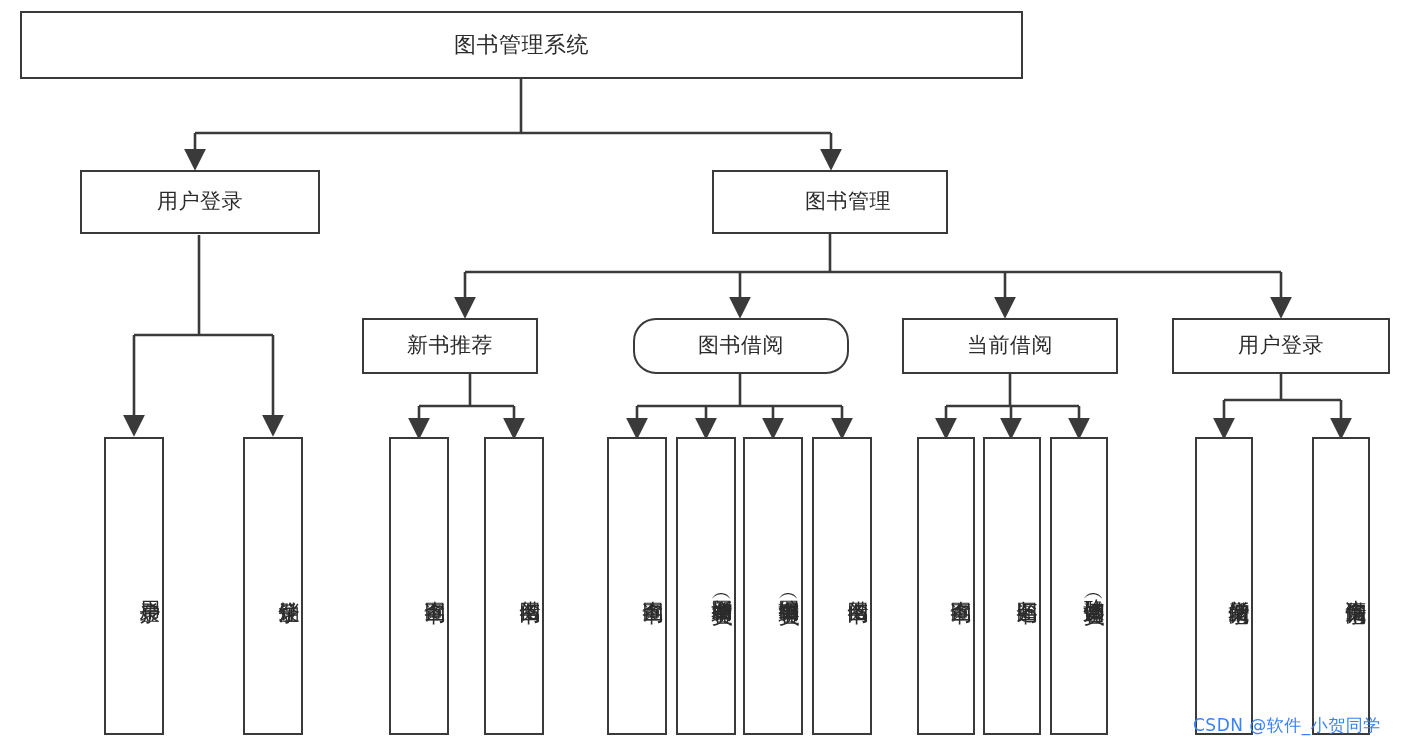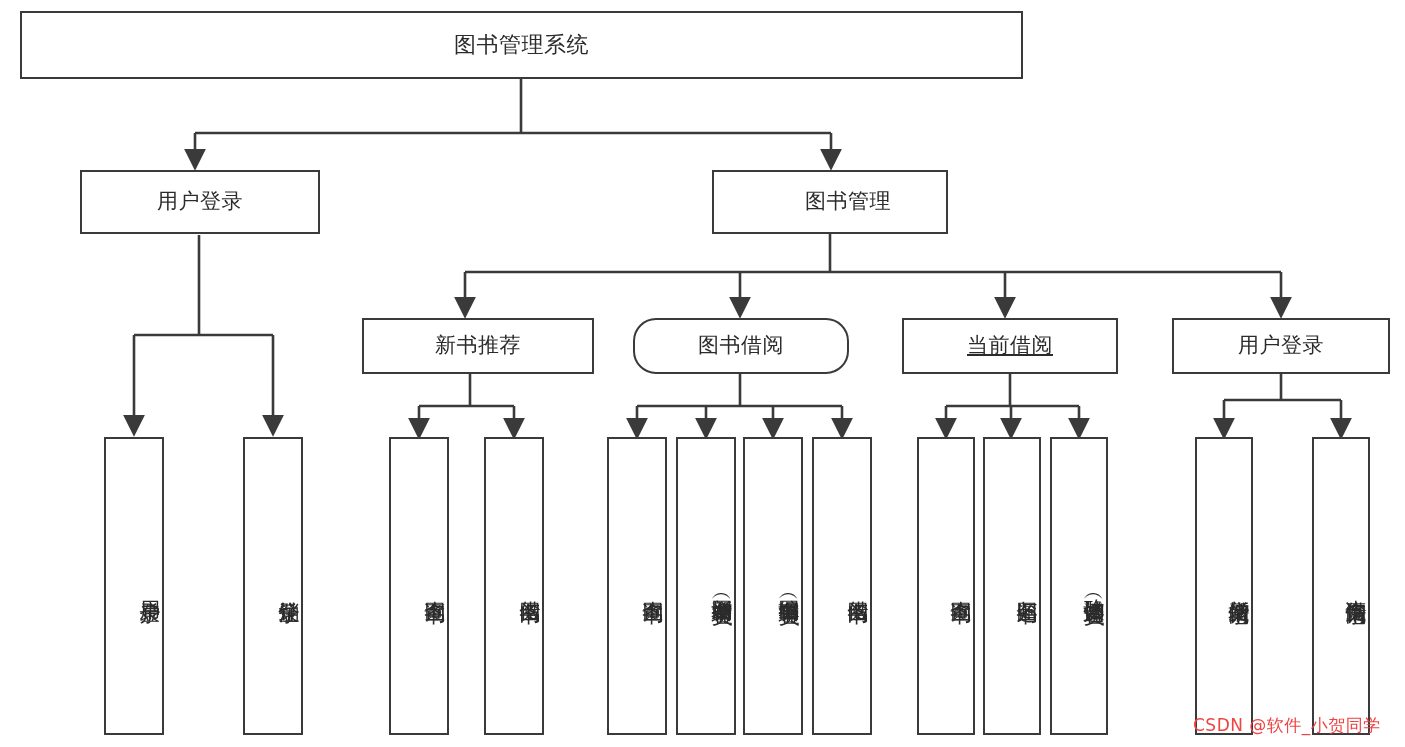--- a/index.html
+++ b/index.html
@@ -58,21 +58,21 @@
   }
   .label-v {
     writing-mode: vertical-rl;
     text-orientation: upright;
     display: block;
     white-space: nowrap;
   }
   .watermark {
     position: absolute;
     font-size: 17px;
-    color: #ef4444;
+    color: #3b82f6;
     white-space: nowrap;
     letter-spacing: 0.5px;
   }
 </style>
 </head>
 <body>
 
 <div id="canvas">
 
   <svg id="wires" viewBox="0 0 1405 747">
@@ -129,27 +129,27 @@
     <span>图书管理系统</span>
   </div>
 
   <div class="node node-h" style="left:80px; top:170px; width:240px; height:64px;">
     <span>用户登录</span>
   </div>
   <div class="node node-h" style="left:712px; top:170px; width:236px; height:64px;padding-left:36px;">
     <span>图书管理</span>
   </div>
 
-  <div class="node node-h" style="left:362px; top:318px; width:232px; height:56px;align-items:center;">
+  <div class="node node-h" style="left:362px; top:318px; width:176px; height:56px;align-items:center;">
     <span>新书推荐</span>
   </div>
   <div class="node node-h" style="left:633px; top:318px; width:216px; height:56px;border-radius:23px;">
     <span>图书借阅</span>
   </div>
-  <div class="node node-h" style="left:902px; top:318px; width:216px; height:56px;text-decoration:underline;">
+  <div class="node node-h" style="left:902px; top:318px; width:216px; height:56px;">
     <span>当前借阅</span>
   </div>
   <div class="node node-h" style="left:1172px; top:318px; width:218px; height:56px;">
     <span>用户登录</span>
   </div>
 
   <div class="node node-v" style="left:104px; top:437px; width:60px; height:298px;">
     <span class="label-v">用户登录</span>
   </div>
   <div class="node node-v" style="left:243px; top:437px; width:60px; height:298px;">

